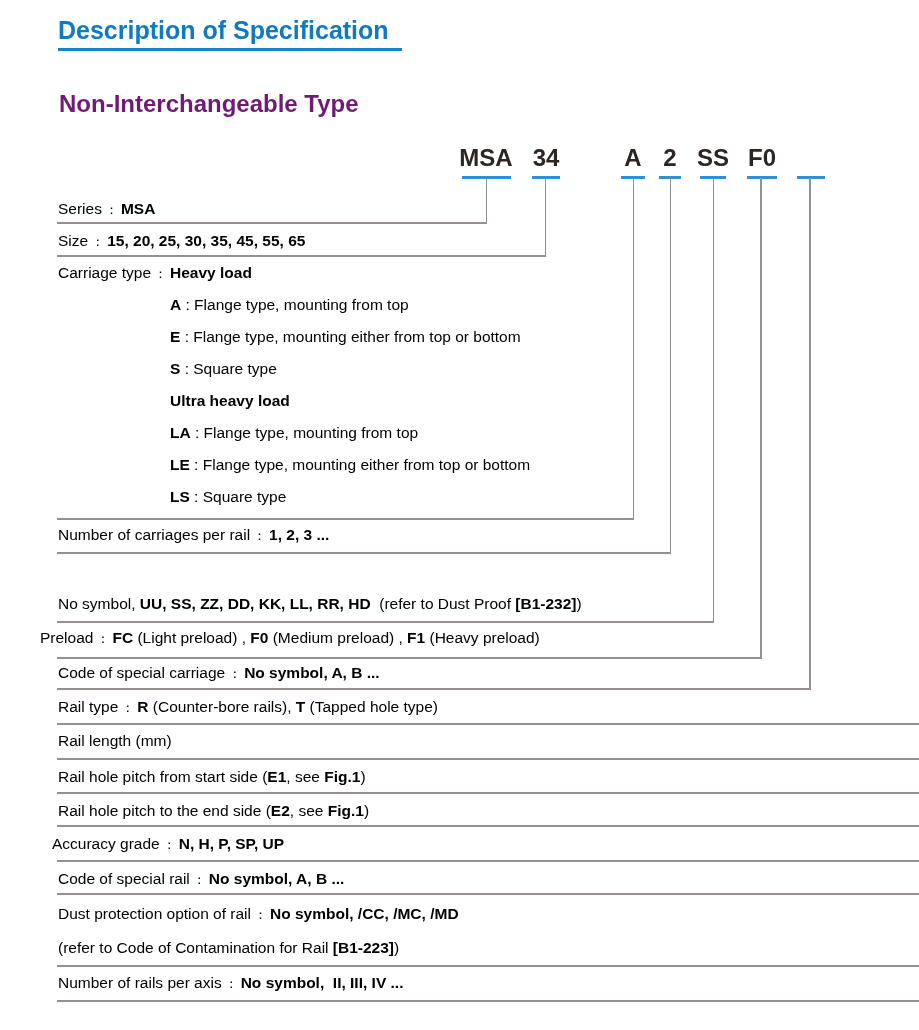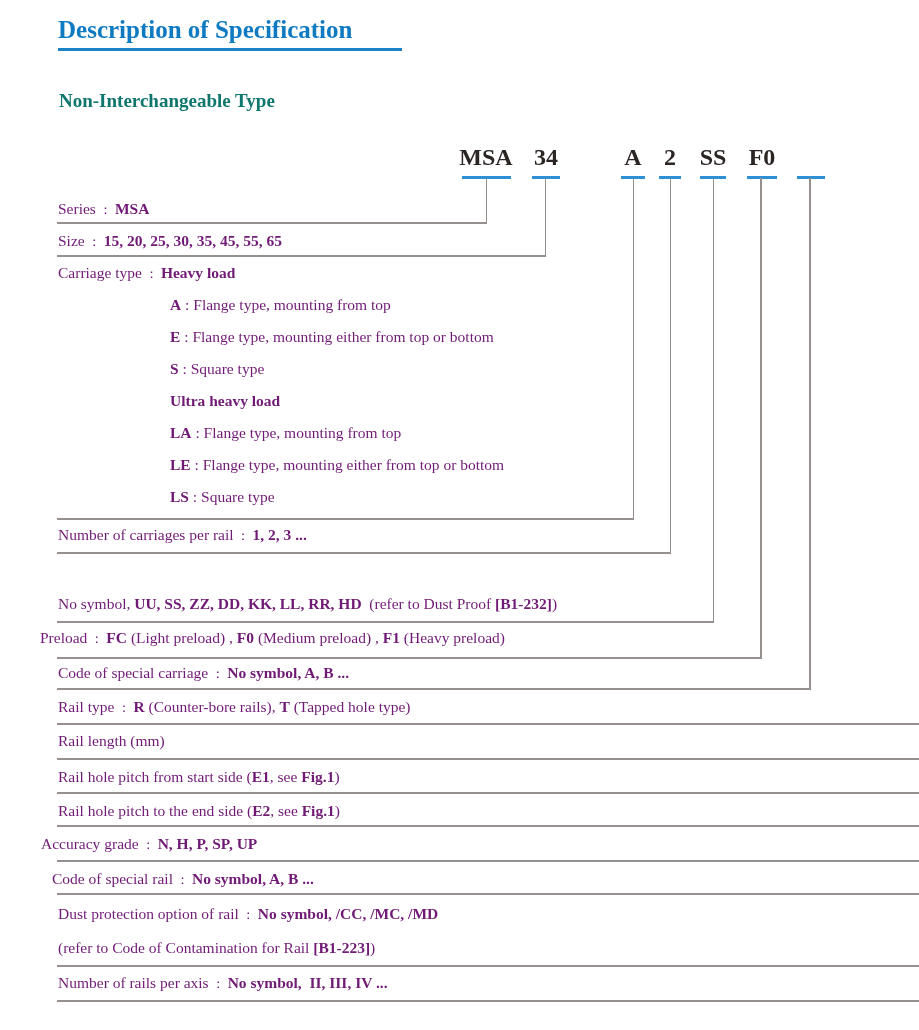--- a/index.html
+++ b/index.html
@@ -1,40 +1,40 @@
 <!DOCTYPE html>
 <html><head>
 <meta charset="utf-8">
 <style>
   html,body { margin:0; padding:0; background:#ffffff; }
   .page {
     position:relative; width:919px; height:1030px; background:#ffffff;
-    font-family:Liberation Serif, serif; color:#322b28;
+    font-family:Liberation Sans, sans-serif; color:#322b28;
     overflow:hidden;
   }
   .title {
     position:absolute; left:58px; top:16px;
     font-size:25px; font-weight:bold; color:#0e7ac1; white-space:nowrap;
   }
   .title-underline {
     position:absolute; left:58px; top:48px; width:344px; height:3.2px; background:#1b82c6;
   }
   .subtitle {
     position:absolute; left:59px; top:90px;
-    font-size:19px; font-weight:bold; color:#0f766e; white-space:nowrap;
+    font-size:24px; font-weight:bold; color:#701a75; white-space:nowrap;
   }
   .token {
     position:absolute; top:144px; transform:translateX(-50%);
     font-size:24px; font-weight:bold; color:#2b2523; white-space:nowrap;
   }
   .bar { position:absolute; top:176px; height:3.2px; background:#2e8fd5; }
   .vline { position:absolute; top:178px; width:1.6px; background:#95908e; }
   .rule { position:absolute; left:57px; height:1.6px; background:#95908e; }
   .row {
-    position:absolute; font-size:15.5px; line-height:22px; white-space:nowrap; color:#701a75;
+    position:absolute; font-size:15.5px; line-height:22px; white-space:nowrap; color:#000000;
   }
   .b { font-weight:bold; }
   .colon { font-size:13px; padding:0 3px; }
 </style>
 </head>
 <body>
 
 <div class="page">
 
   <div class="title">Description of Specification</div>
@@ -128,24 +128,24 @@
   </div>
   <div class="row" style="top:730px;left:58px">
     <span>Rail length (mm)</span>
   </div>
   <div class="row" style="top:766px;left:58px">
     <span>Rail hole pitch from start side (</span><span class="b">E1</span><span>, see </span><span class="b">Fig.1</span><span>)</span>
   </div>
   <div class="row" style="top:800px;left:58px">
     <span>Rail hole pitch to the end side (</span><span class="b">E2</span><span>, see </span><span class="b">Fig.1</span><span>)</span>
   </div>
-  <div class="row" style="top:833px;left:41px">
+  <div class="row" style="top:833px;left:52px">
     <span>Accuracy grade</span><span class="colon">：</span><span class="b">N, H, P, SP, UP</span>
   </div>
-  <div class="row" style="top:868px;left:52px">
+  <div class="row" style="top:868px;left:58px">
     <span>Code of special rail</span><span class="colon">：</span><span class="b">No symbol, A, B ...</span>
   </div>
   <div class="row" style="top:903px;left:58px">
     <span>Dust protection option of rail</span><span class="colon">：</span><span class="b">No symbol, /CC, /MC, /MD</span>
   </div>
   <div class="row" style="top:937px;left:58px">
     <span>(refer to Code of Contamination for Rail </span><span class="b">[B1-223]</span><span>)</span>
   </div>
   <div class="row" style="top:972px;left:58px">
     <span>Number of rails per axis</span><span class="colon">：</span><span class="b">No symbol, &nbsp;II, III, IV ...</span>

